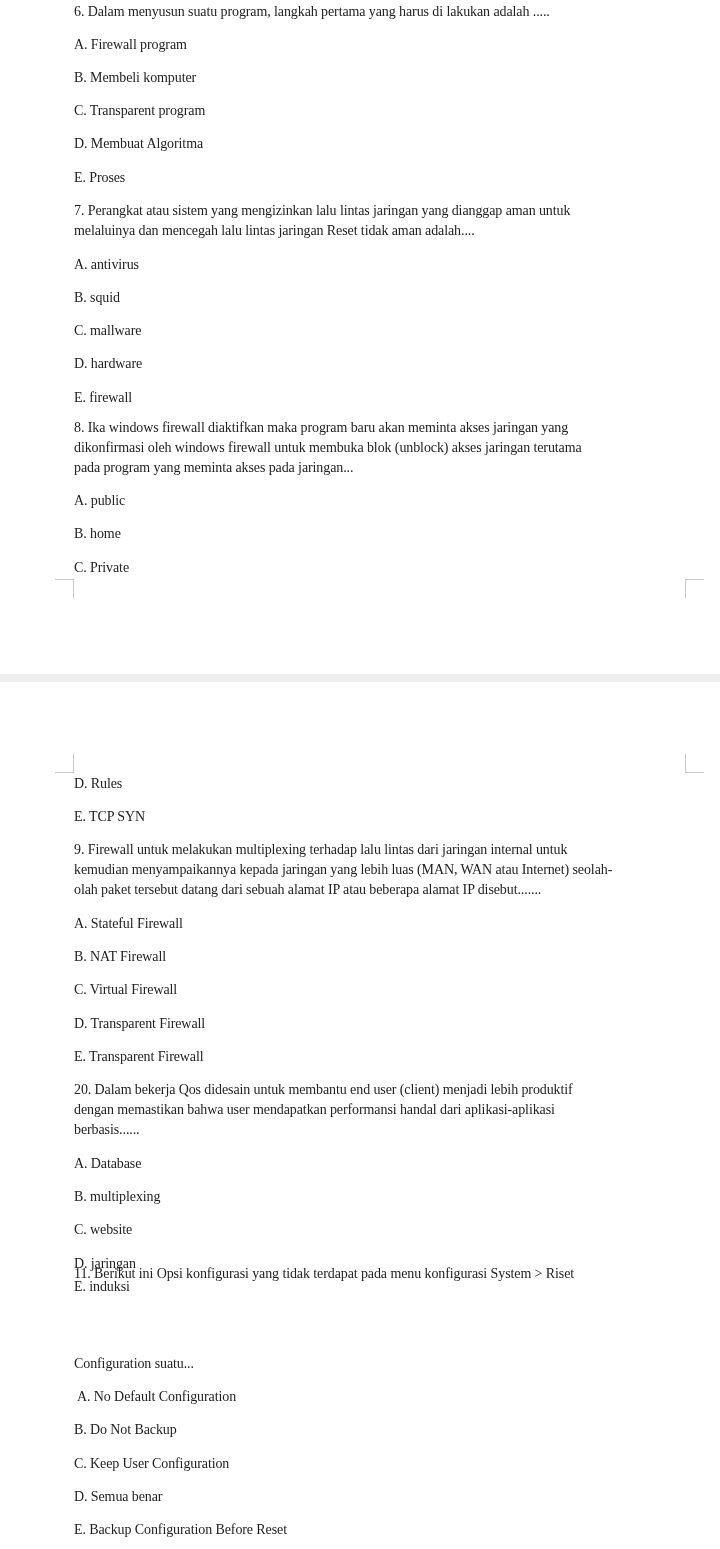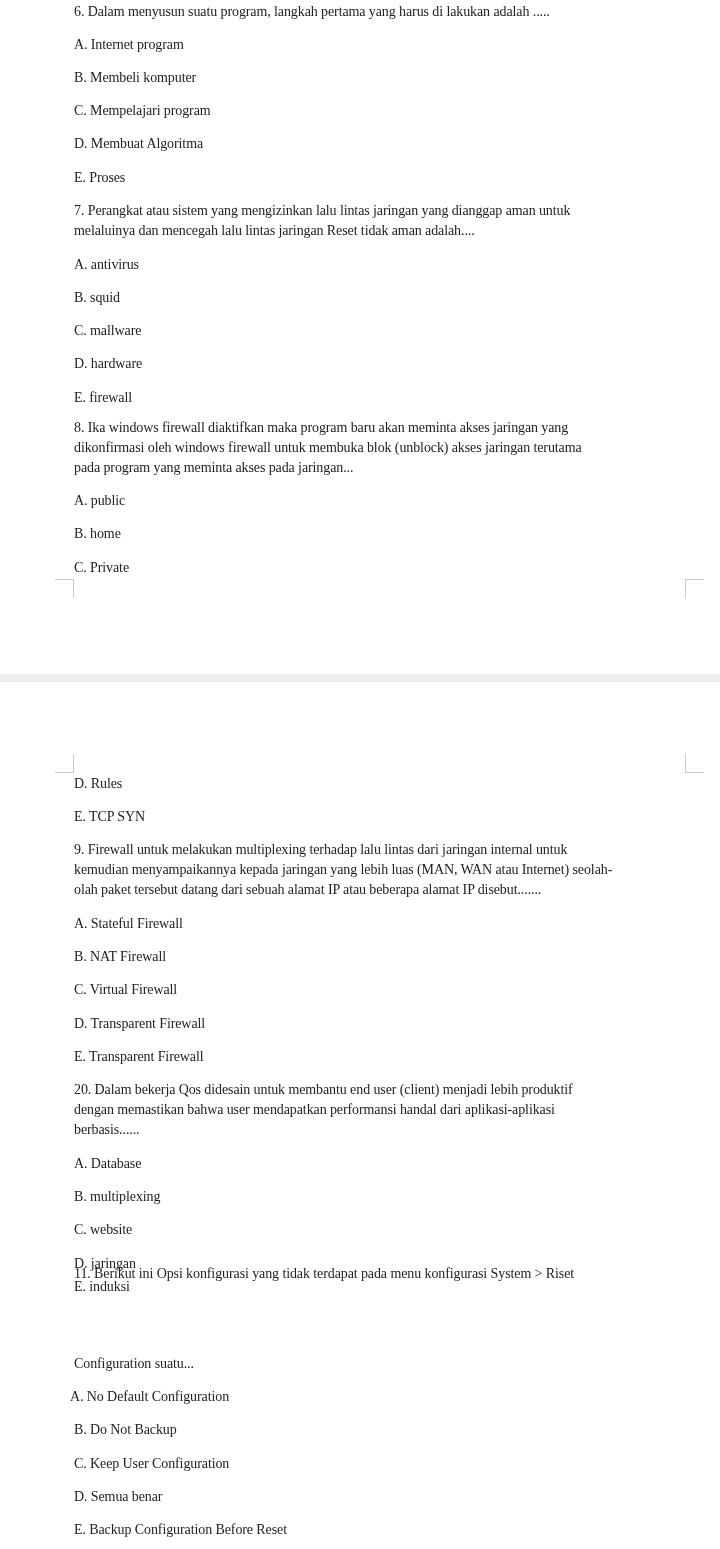--- a/index.html
+++ b/index.html
@@ -17,21 +17,21 @@
     }
     .line {
       position: absolute;
       left: 74px;
       font-size: 14px;
       line-height: 20px;
       white-space: nowrap;
       letter-spacing: -0.1px;
       font-family: Liberation Serif, serif;
     }
-    .line.indent { left: 70px; text-align: right; }
+    .line.indent { left: 77px; text-align: right; }
     .page-gap {
       position: absolute;
       left: 0;
       top: 674px;
       width: 720px;
       height: 8px;
       background: #eeeeee;
     }
     .corner {
       position: absolute;
@@ -44,23 +44,23 @@
     }
     .corner.tl { left: 55px;  top: 579px; border-top-width: 1px; border-right-width: 1px; }
     .corner.tr { left: 685px; top: 579px; border-top-width: 1px; border-left-width: 1px; }
     .corner.bl { left: 55px;  top: 754px; border-bottom-width: 1px; border-right-width: 1px; }
     .corner.br { left: 685px; top: 754px; border-bottom-width: 1px; border-left-width: 1px; }
   </style>
 </head>
 <body>
 
 <div class="line" style="top:2px">6. Dalam menyusun suatu program, langkah pertama yang harus di lakukan adalah .....</div>
-<div class="line" style="top:35px">A. Internet program</div>
+<div class="line" style="top:35px">A. Firewall program</div>
 <div class="line" style="top:68px">B. Membeli komputer</div>
-<div class="line" style="top:101px">C. Mempelajari program</div>
+<div class="line" style="top:101px">C. Transparent program</div>
 <div class="line" style="top:134px">D. Membuat Algoritma</div>
 <div class="line" style="top:168px">E. Proses</div>
 
 <div class="line" style="top:201px">7. Perangkat atau sistem yang mengizinkan lalu lintas jaringan yang dianggap aman untuk</div>
 <div class="line" style="top:221px">melaluinya dan mencegah lalu lintas jaringan Reset tidak aman adalah....</div>
 <div class="line" style="top:255px">A. antivirus</div>
 <div class="line" style="top:288px">B. squid</div>
 <div class="line" style="top:321px">C. mallware</div>
 <div class="line" style="top:354px">D. hardware</div>
 <div class="line" style="top:388px">E. firewall</div>

